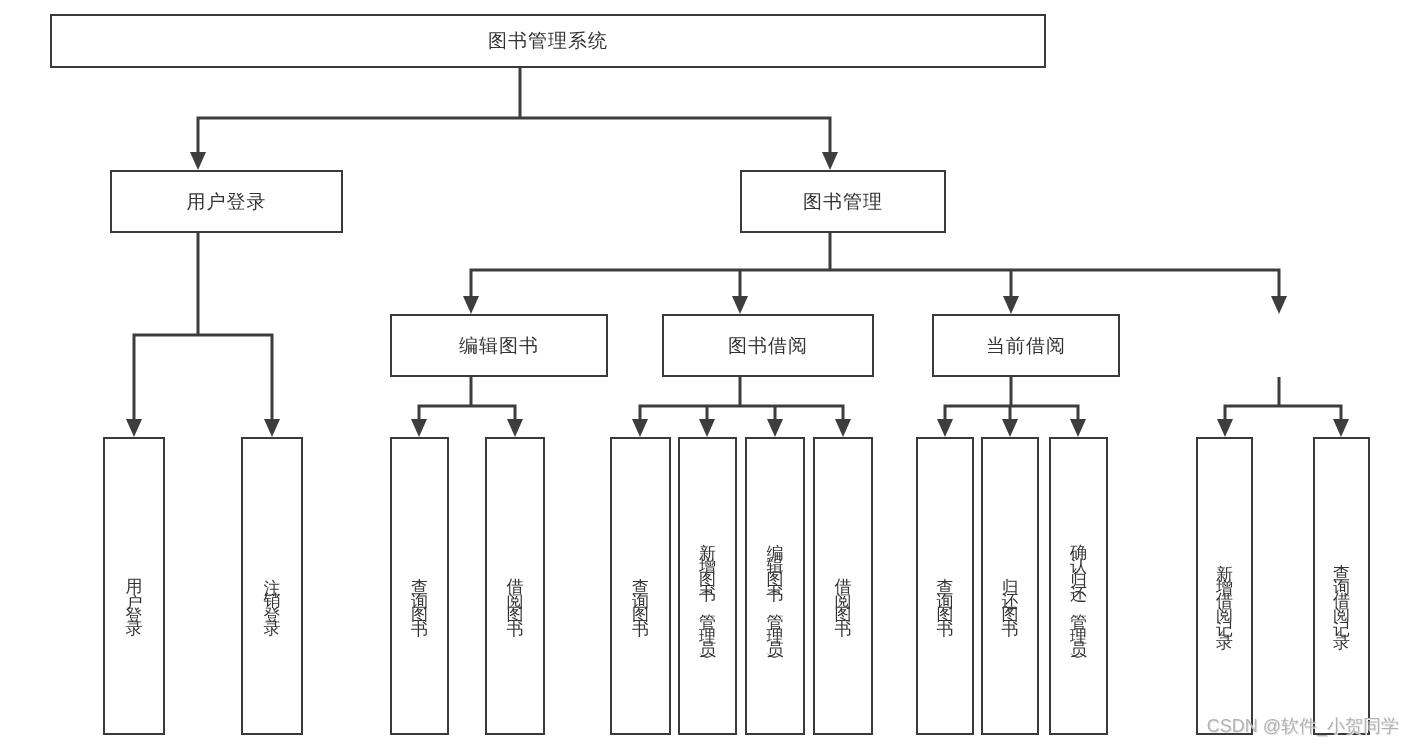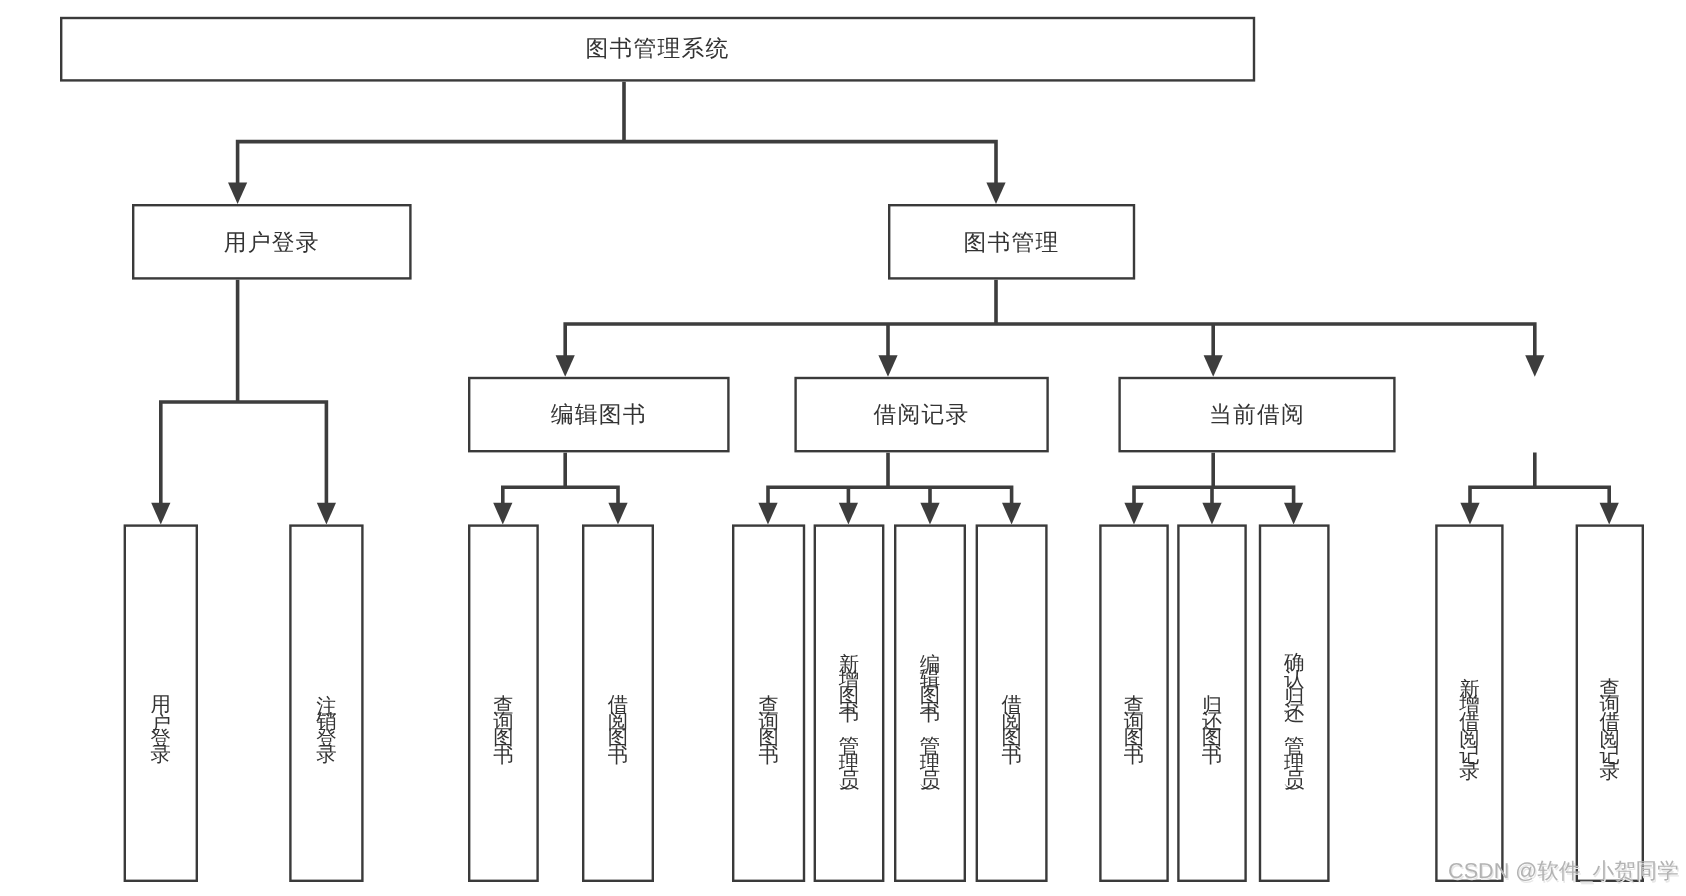--- a/index.html
+++ b/index.html
@@ -110,22 +110,22 @@
       <polygon points="1333,419 1349,419 1341,437"></polygon>
     </g>
   </svg>
 
   <div class="node hbox" style="left:22px; top:14px; width:996px; height:54px;">图书管理系统</div>
 
   <div class="node hbox" style="left:82px; top:170px; width:233px; height:63px;">用户登录</div>
   <div class="node hbox" style="left:712px; top:170px; width:206px; height:63px;">图书管理</div>
 
   <div class="node hbox" style="left:362px; top:314px; width:218px; height:63px;">编辑图书</div>
-  <div class="node hbox" style="left:634px; top:314px; width:212px; height:63px;">借阅记录</div>
-  <div class="node hbox" style="left:904px; top:314px; width:231px; height:63px;">当前借阅</div>
+  <div class="node hbox" style="left:634px; top:314px; width:212px; height:63px;">图书借阅</div>
+  <div class="node hbox" style="left:904px; top:314px; width:188px; height:63px;">当前借阅</div>
 
   <div class="node vbox" style="left:103px; top:437px; width:62px; height:298px;">
     <span class="vtext">用户登录</span>
   </div>
   <div class="node vbox" style="left:241px; top:437px; width:62px; height:298px;">
     <span class="vtext">注销登录</span>
   </div>
 
   <div class="node vbox" style="left:390px; top:437px; width:59px; height:298px;">
     <span class="vtext">查询图书</span>

